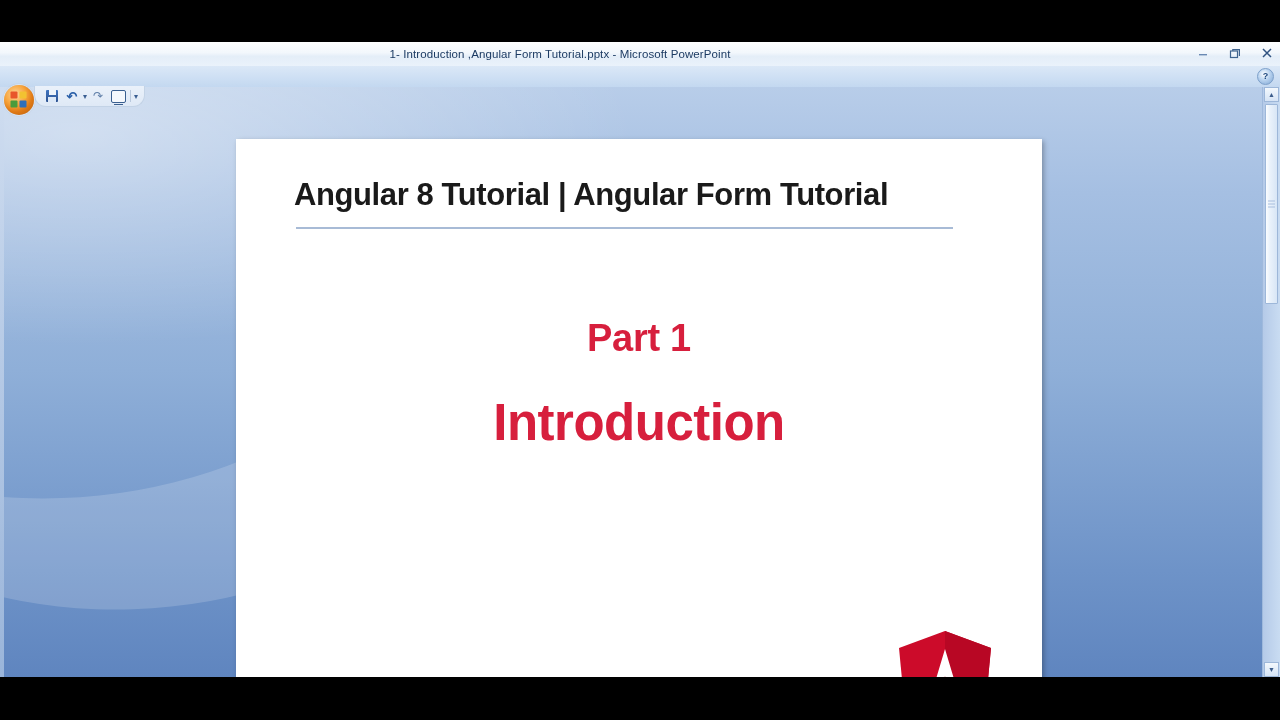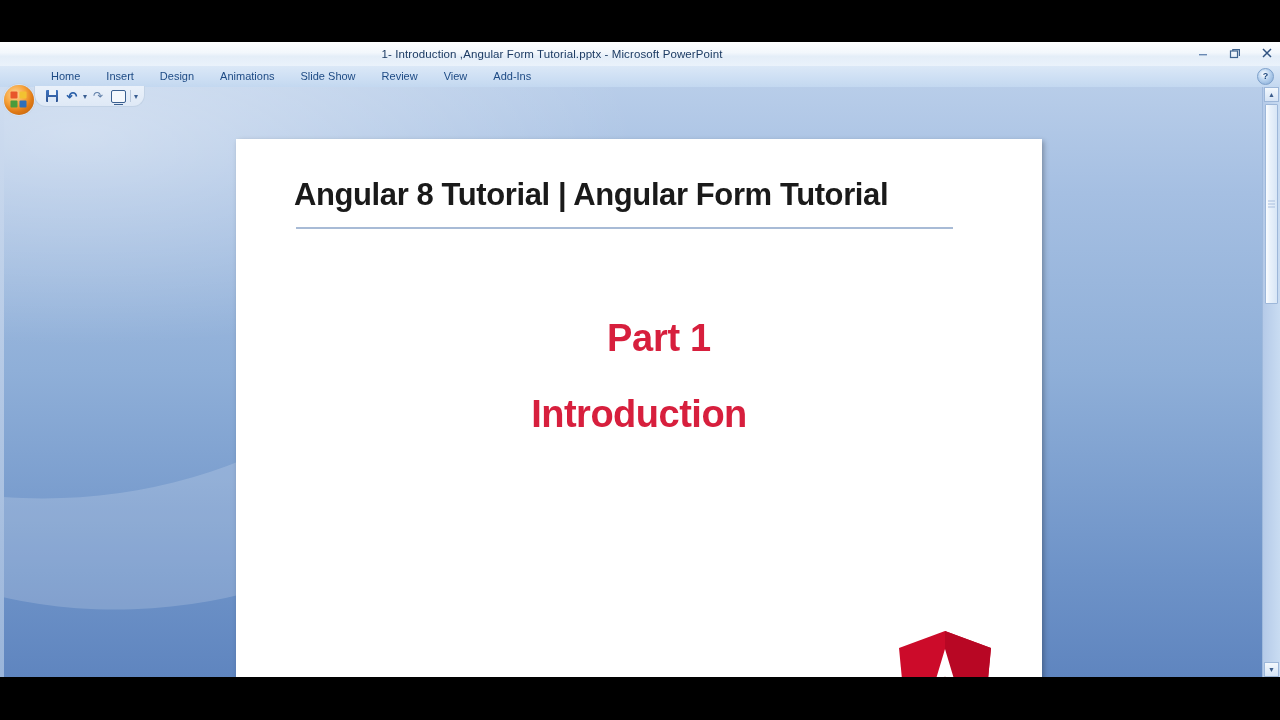--- a/index.html
+++ b/index.html
@@ -34,25 +34,26 @@
     background: #8faed6;
     overflow: hidden;
   }
   
   .titlebar {
     position: absolute; left: 0; top: 0; width: 1280px; height: 24px;
     background: linear-gradient(to bottom, #fdfefe 0%, #f2f7fc 45%, #e4eef8 60%, #eaf2fb 100%);
     border-bottom: 1px solid #c6d8ec;
   }
   .title-text {
-    position: absolute; left: 12px; top: 0; width: 1080px;
+    position: absolute; left: 0; top: 0; width: 1080px;
     text-align: center; line-height: 24px;
     font-size: 11.5px; color: #1c3b63;
     letter-spacing: 0.1px;
     white-space: nowrap;
+    padding-left: 20px;
   }
   
   .office-orb {
     position: absolute; left: 4px; top: 43px; width: 30px; height: 30px;
     border-radius: 50%;
     background: radial-gradient(circle at 38% 32%, #ffd79a 0%, #f7a43c 38%, #e07a16 62%, #b45a08 100%);
     box-shadow: 0 0 0 1px #d9e4f2, 0 0 2px rgba(0,0,0,0.35);
     z-index: 20;
   }
   .orb-inner {
@@ -204,26 +205,25 @@
   }
   .slide-title-rule {
     position: absolute; left: 60px; top: 88px; width: 657px; height: 2px;
     background: #a8bbd6;
   }
   .part-text {
     position: absolute; left: 0; top: 178px; width: 806px;
     text-align: center;
     font-size: 38px; font-weight: bold; color: #d71f3d;
     letter-spacing: -0.3px;
-    margin-left: 20px;
   }
   .intro-text {
     position: absolute; left: 0; top: 254px; width: 806px;
     text-align: center;
-    font-size: 38px; font-weight: bold; color: #d71f3d;
+    font-size: 51px; font-weight: bold; color: #d71f3d;
     letter-spacing: -0.5px;
   }
   
   .angular-logo {
     position: absolute; left: 660px; top: 490px;
     width: 98px; height: 118px;
     z-index: 5;
   }
   .angular-logo svg { display: block; }
 </style>
@@ -254,30 +254,20 @@
       </span>
       <span style="line-height:1;width:14px;text-align:center;">
         <svg width="12" height="12" viewBox="0 0 12 12">
           <path d="M2 2 L10 10 M10 2 L2 10" stroke="#2f5280" stroke-width="1.5" fill="none"></path>
         </svg>
       </span>
     </div>
 
     <div class="ribbon-strip"></div>
 
-    <div class="tabs">
-      <div class="tab">Home</div>
-      <div class="tab">Insert</div>
-      <div class="tab">Design</div>
-      <div class="tab">Animations</div>
-      <div class="tab">Slide Show</div>
-      <div class="tab">Review</div>
-      <div class="tab">View</div>
-      <div class="tab">Add-Ins</div>
-    </div>
 
     <div class="help-icon">?</div>
 
     <div class="qat">
       <span class="qat-btn">
         <span class="save-icon"></span>
       </span>
       <span class="qat-btn">
         <span class="undo-arrow">↶</span>
       </span>

